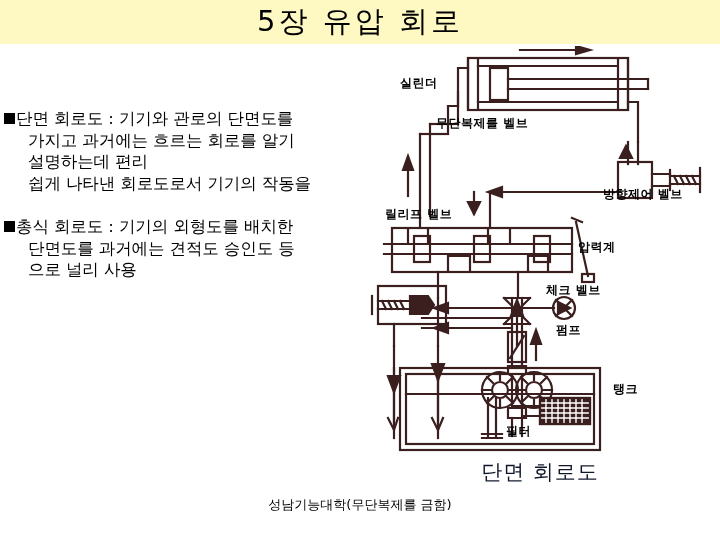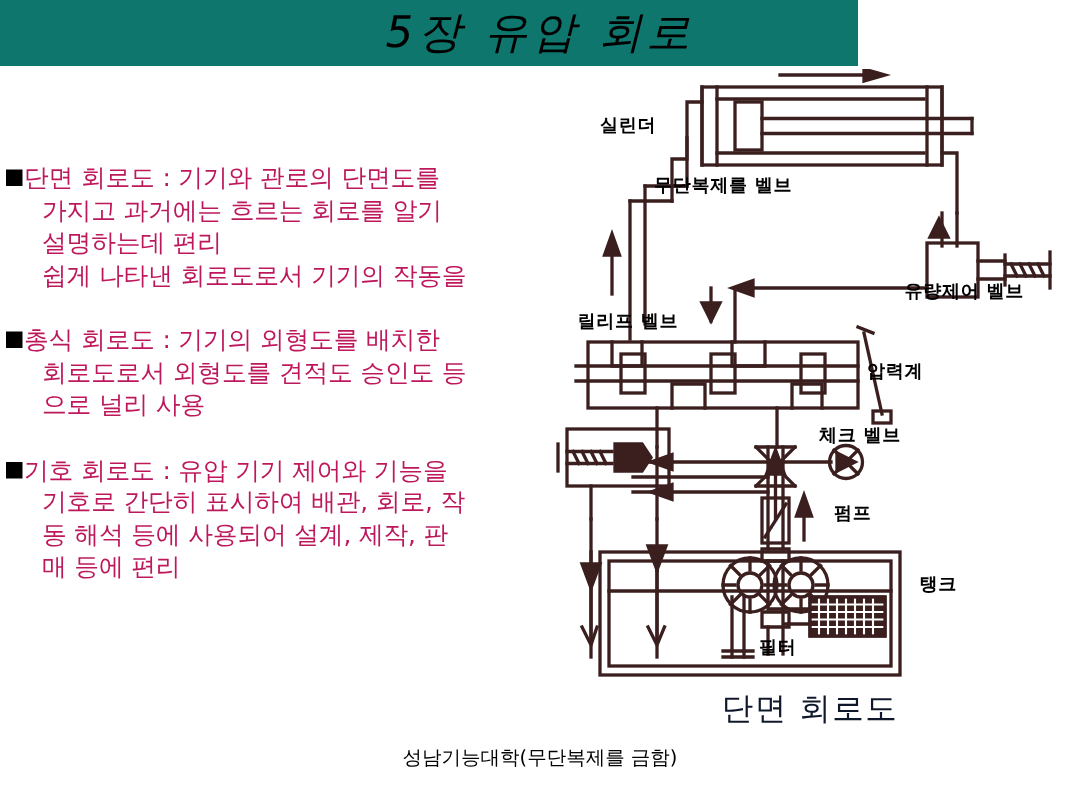--- a/index.html
+++ b/index.html
@@ -6,23 +6,22 @@
   body{
     width:720px;height:540px;
     background:#ffffff;
     font-family:"DejaVu Sans","Liberation Sans",sans-serif;
     overflow:hidden;position:relative;
   }
   #slide{position:relative;width:720px;height:540px;}
 
   
   #title-banner{
-    position:absolute;left:0;top:0;width:572px;height:44px;
-    background:#0f766e;
-    font-style:italic;
+    position:absolute;left:0;top:0;width:720px;height:44px;
+    background:#fef9c3;
   }
   #title-text{
     position:absolute;left:0;top:0;width:720px;height:44px;
     display:flex;align-items:center;justify-content:center;
     color:#000000;font-size:29px;font-weight:400;
     letter-spacing:3px;white-space:nowrap;
     font-family:"DejaVu Sans","Liberation Sans",sans-serif;
   }
 
   
@@ -30,21 +29,21 @@
     position:absolute;left:4px;top:108px;width:362px;
   }
   .bullet{margin-bottom:22px;}
   .bullet-row{display:flex;align-items:flex-start;}
   .bullet-marker{
     flex:0 0 auto;width:11px;height:11px;background:#000;
     margin-top:5px;margin-right:1px;
   }
   .bullet-body{
     flex:1 1 auto;
-    font-size:16.5px;line-height:21.5px;color:#be185d;
+    font-size:16.5px;line-height:21.5px;color:#000000;
     letter-spacing:-0.1px;
   }
   .bullet-line{white-space:nowrap;display:block;}
   .bullet-line.indent{padding-left:12px;}
 
   
   #diagram{
     position:absolute;left:370px;top:46px;width:350px;height:420px;
   }
   #diagram svg{display:block;}
@@ -87,37 +86,26 @@
           <span class="bullet-line indent">쉽게 나타낸 회로도로서 기기의 작동을</span>
         </span>
       </div>
     </div>
 
     <div class="bullet">
       <div class="bullet-row">
         <span class="bullet-marker"></span>
         <span class="bullet-body">
           <span class="bullet-line">총식 회로도 : 기기의 외형도를 배치한</span>
-          <span class="bullet-line indent">회로도로서 외형도를 견적도 승인도 등</span>
+          <span class="bullet-line indent">단면도를 과거에는 견적도 승인도 등</span>
           <span class="bullet-line indent">으로 널리 사용</span>
         </span>
       </div>
     </div>
 
-    <div class="bullet">
-      <div class="bullet-row">
-        <span class="bullet-marker"></span>
-        <span class="bullet-body">
-          <span class="bullet-line">기호 회로도 : 유압 기기 제어와 기능을</span>
-          <span class="bullet-line indent">기호로 간단히 표시하여 배관, 회로, 작</span>
-          <span class="bullet-line indent">동 해석 등에 사용되어 설계, 제작, 판</span>
-          <span class="bullet-line indent">매 등에 편리</span>
-        </span>
-      </div>
-    </div>
 
   </div>
 
   <div id="diagram">
     <svg width="350" height="420" viewBox="0 0 350 420" xmlns="http://www.w3.org/2000/svg">
       <g stroke="#3b1f1f" fill="none" stroke-width="2.2" stroke-linecap="square">
 
         <g>
 
           <rect x="98" y="12" width="160" height="52"></rect>
@@ -300,25 +288,25 @@
           </g>
           <rect x="170" y="352" width="50" height="26" fill="none" stroke="#3b1f1f"></rect>
         </g>
 
       </g>
     </svg>
   </div>
 
   <div class="dlabel" style="left:400px;top:75px;">실린더</div>
   <div class="dlabel" style="left:436px;top:115px;">무단복제를 벨브</div>
-  <div class="dlabel" style="left:603px;top:186px;">유량제어 벨브</div>
+  <div class="dlabel" style="left:603px;top:186px;">방향제어 벨브</div>
   <div class="dlabel" style="left:385px;top:206px;">릴리프 벨브</div>
   <div class="dlabel" style="left:578px;top:239px;">압력계</div>
   <div class="dlabel" style="left:546px;top:282px;">체크 벨브</div>
-  <div class="dlabel" style="left:556px;top:334px;">펌프</div>
+  <div class="dlabel" style="left:556px;top:322px;">펌프</div>
   <div class="dlabel" style="left:613px;top:381px;">탱크</div>
   <div class="dlabel" style="left:506px;top:423px;">필터</div>
 
   <div id="caption">단면 회로도</div>
 
   <div id="footer">성남기능대학(무단복제를 금함)</div>
 
 </div>
 
 </body></html>

